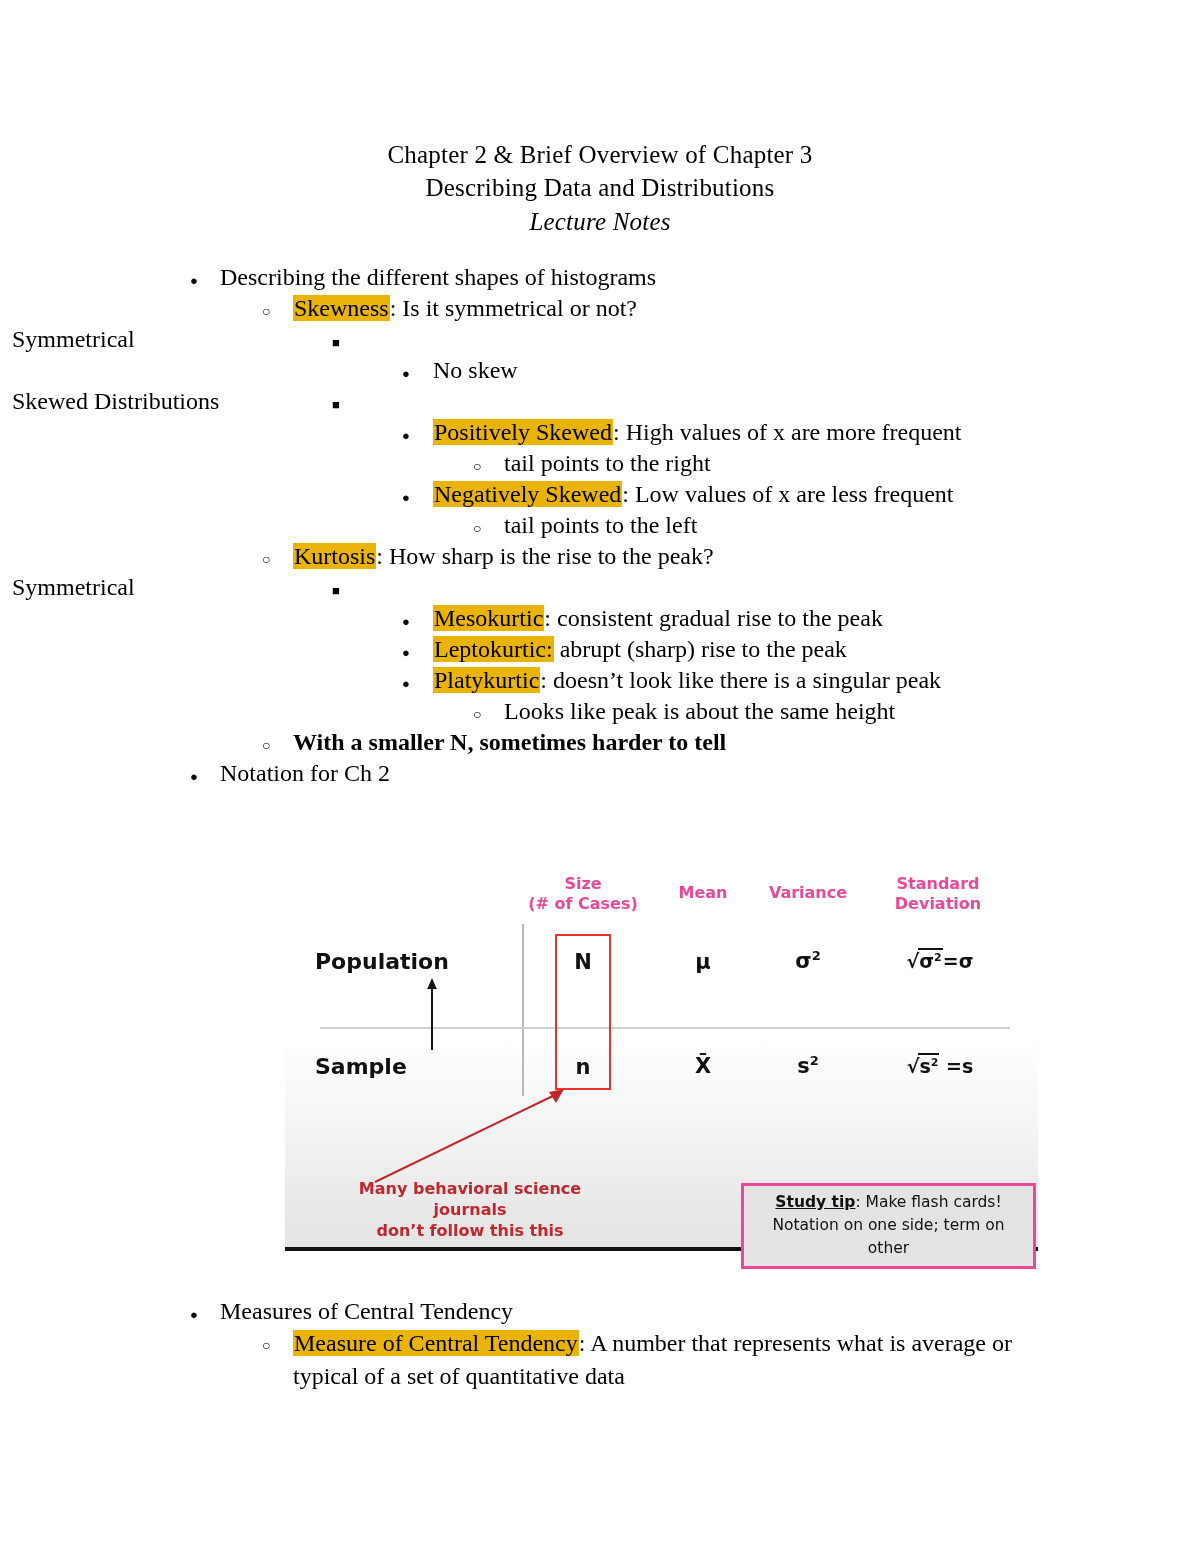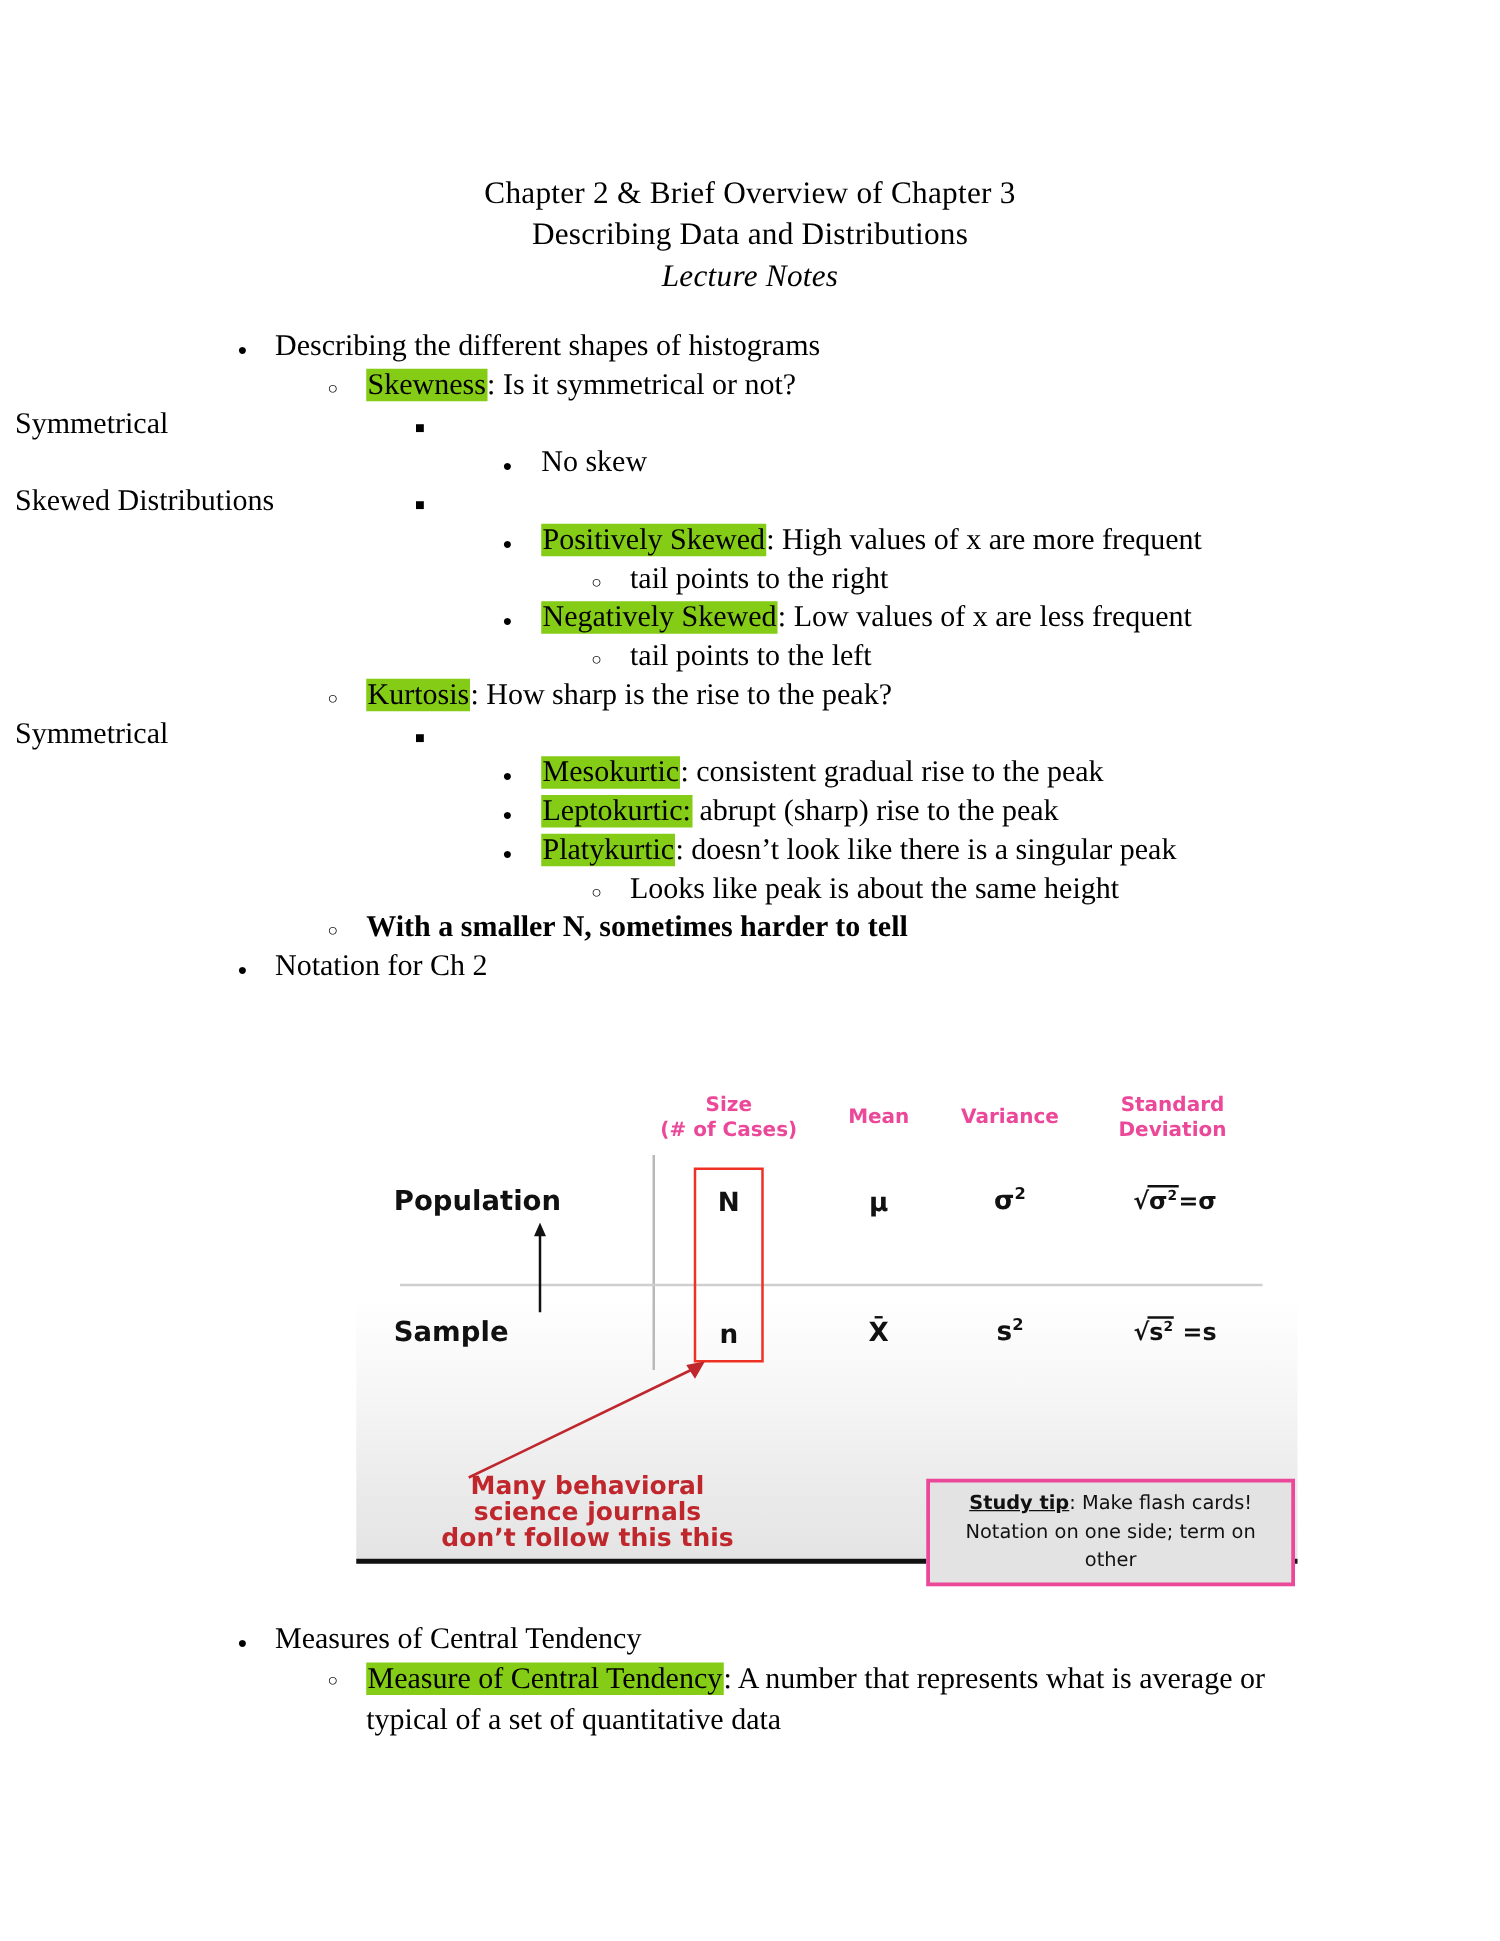--- a/index.html
+++ b/index.html
@@ -74,21 +74,21 @@
   .lv4 .marker { left: 390px; }
   .lv4 .txt    { padding-left: 421px; }
   .lv5 .marker { left: 461px; }
   .lv5 .txt    { padding-left: 492px; }
 
   .mk-disc::before   { content: "\25CF"; font-size: 13px; }
   .mk-circle::before { content: "\25CB"; font-size: 14px; }
   .mk-square::before { content: "\25A0"; font-size: 13px; }
 
   .hl {
-    background: #84cc16;
+    background: #eab308;
     padding: 0 1px;
   }
   .bold { font-weight: bold; }
 
   
   .para .txt {
     white-space: normal;
     display: block;
     max-width: 900px;
     line-height: 33px;
@@ -198,21 +198,21 @@
   }
 
   .note-red {
     position: absolute;
     left: 50px;
     top: 312px;
     width: 270px;
     text-align: center;
     color: #c0272d;
     font-weight: bold;
-    font-size: 20px;
+    font-size: 16px;
     line-height: 21px;
   }
 
   .study-tip {
     position: absolute;
     left: 456px;
     top: 317px;
     width: 295px;
     border: 3px solid #ec4899;
     box-sizing: border-box;

